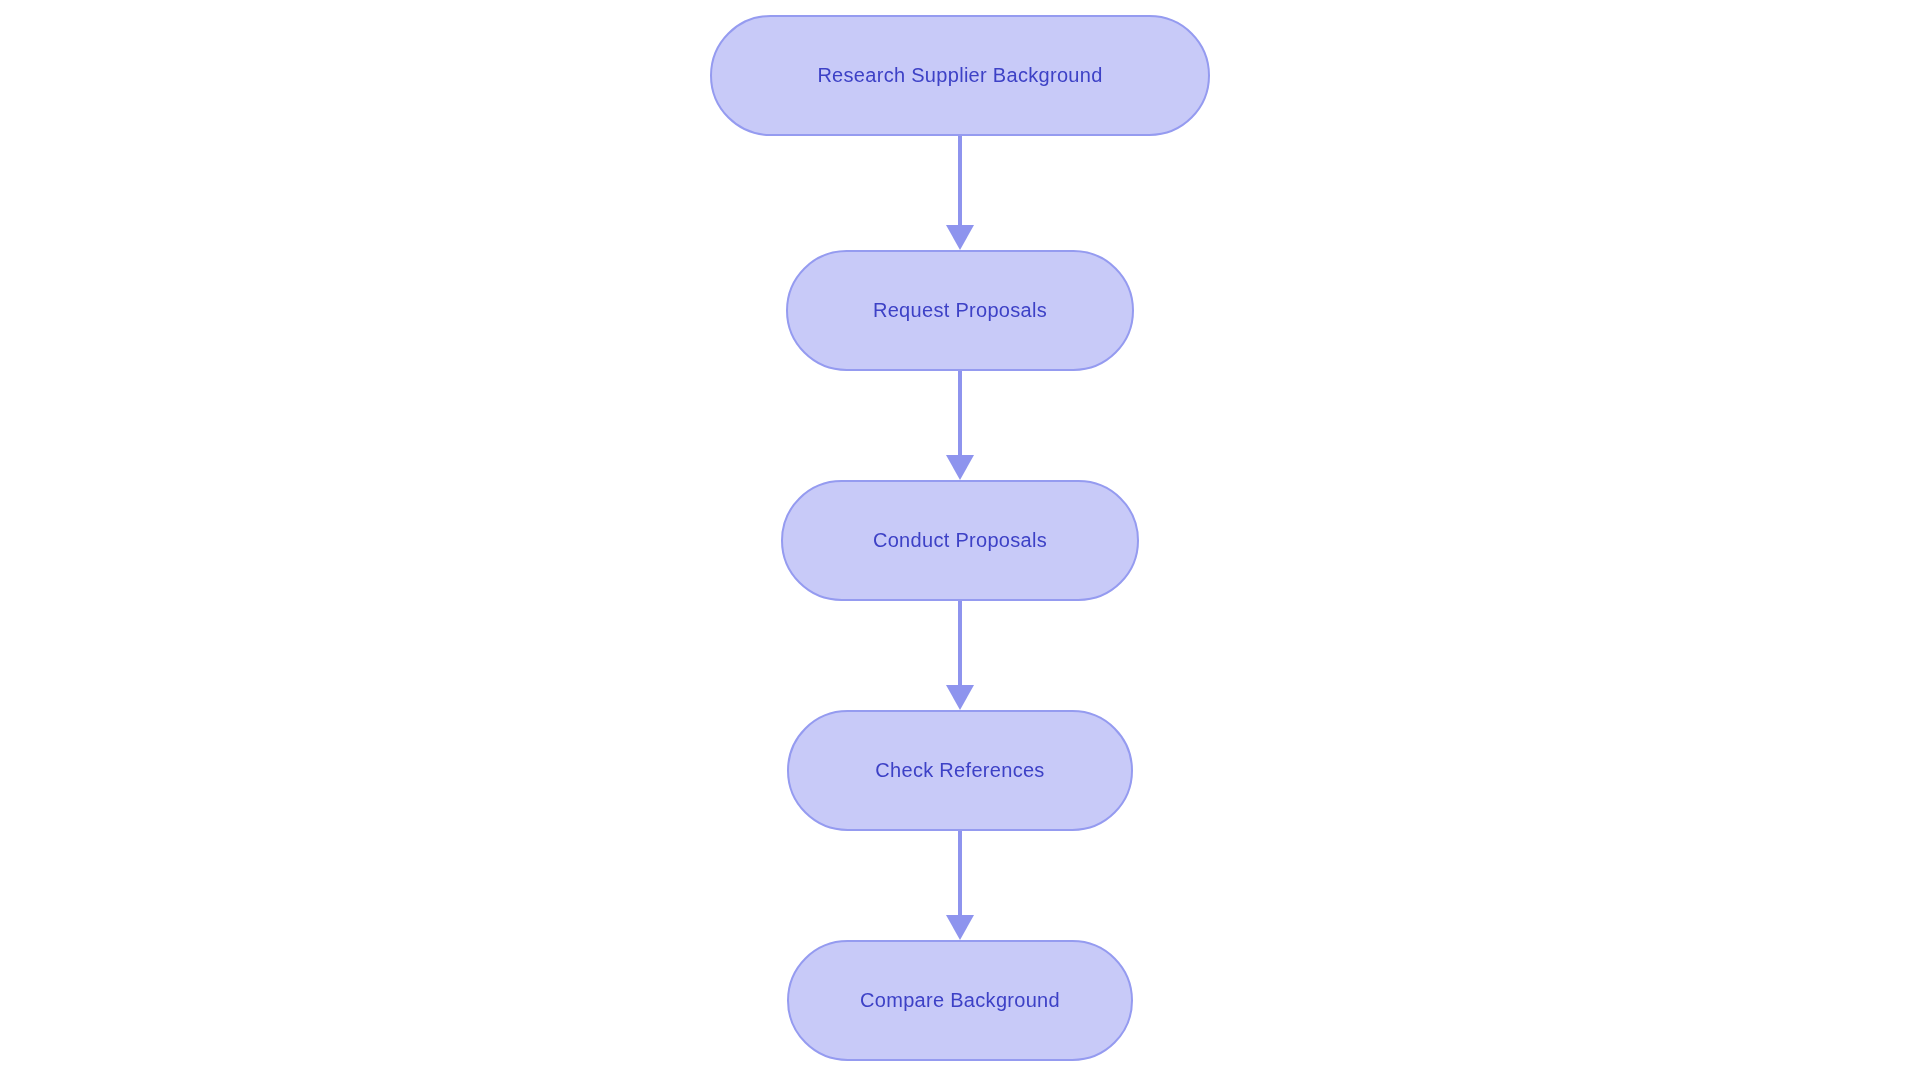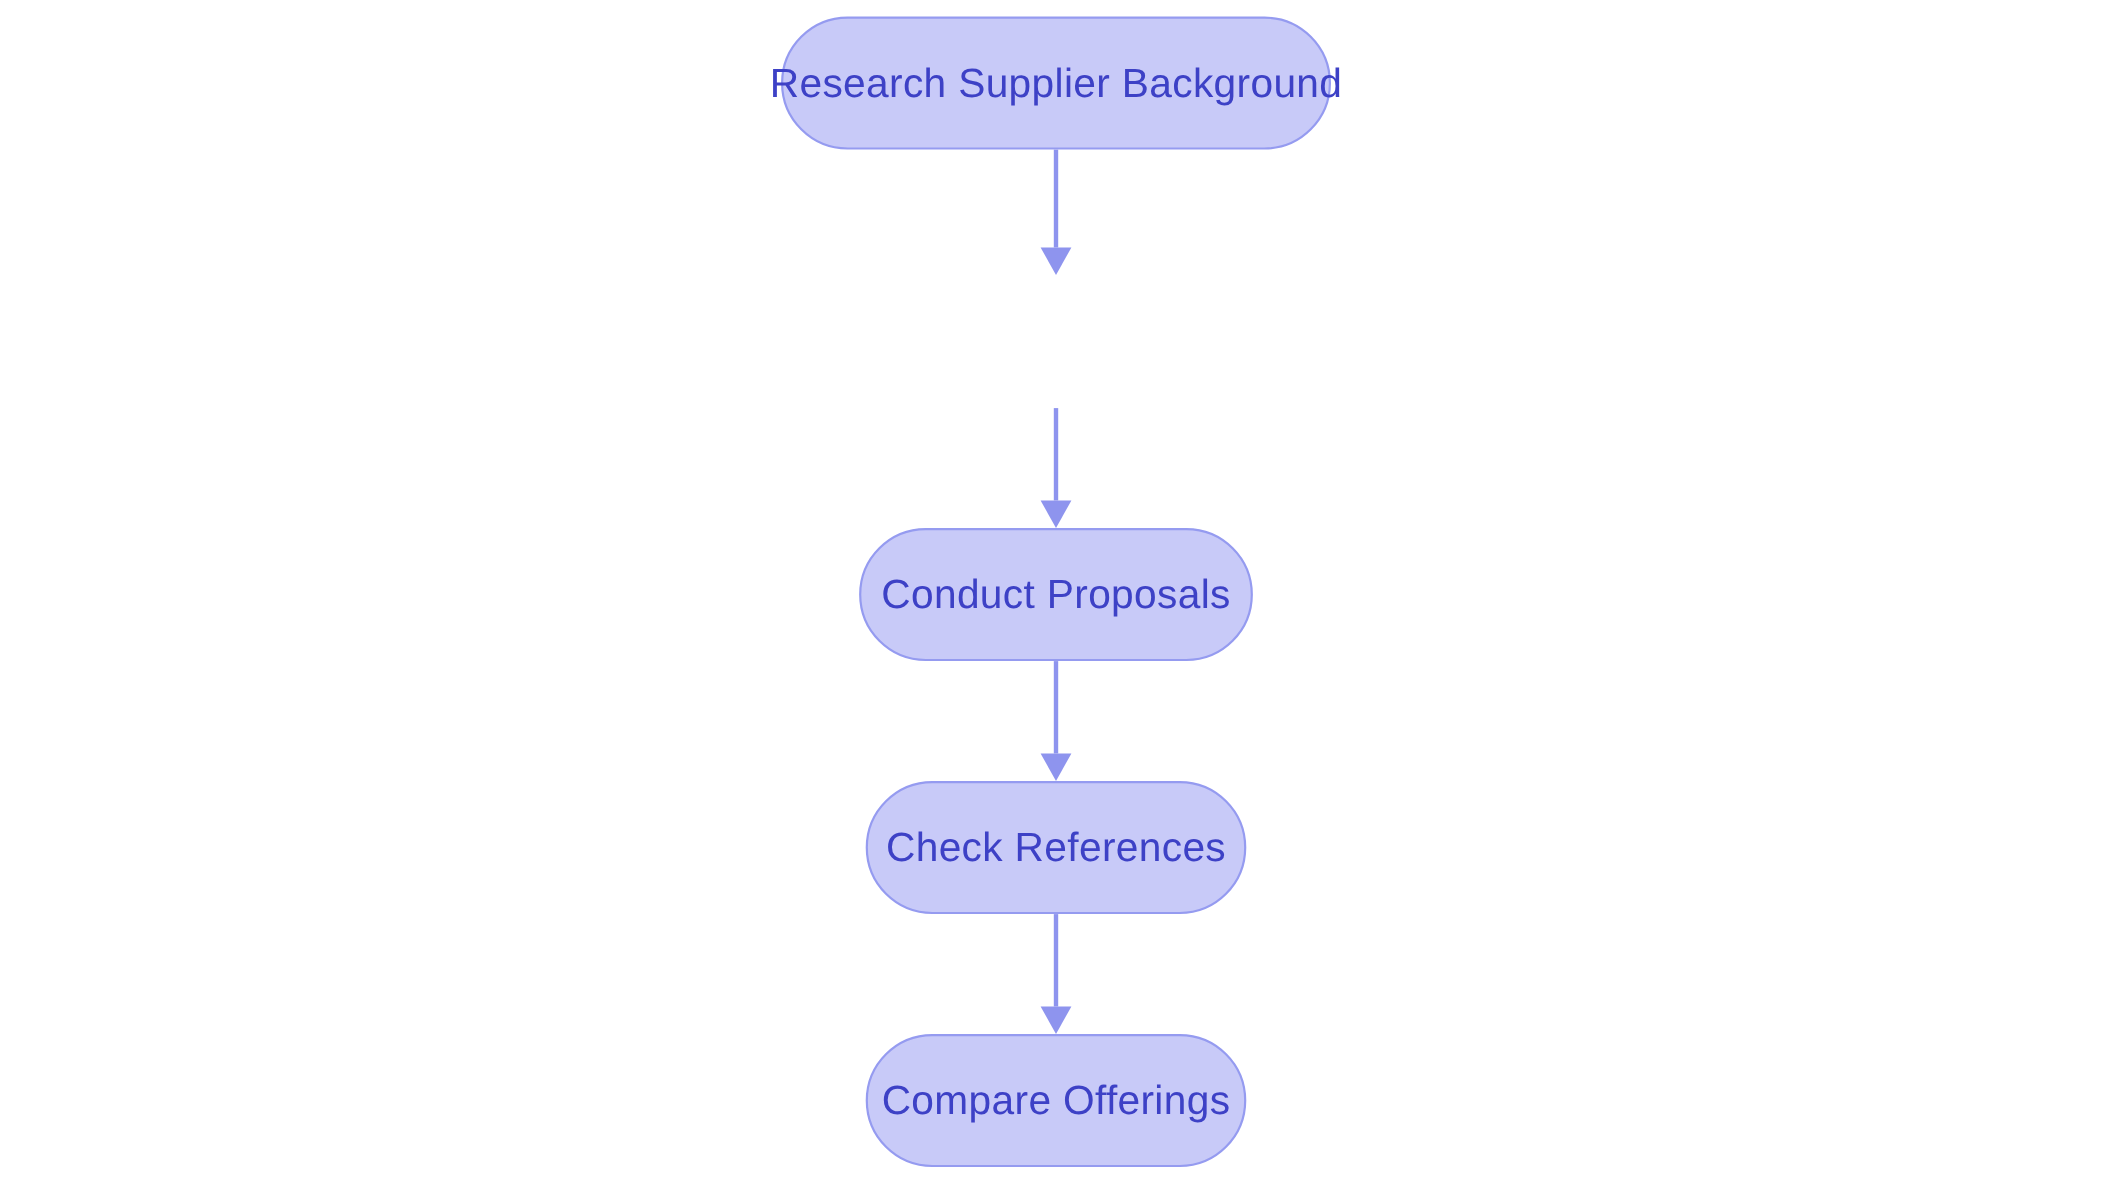--- a/index.html
+++ b/index.html
@@ -30,21 +30,21 @@
     height: 121px;
     background: var(--node-fill);
     border: 2px solid var(--node-border);
     border-radius: 62px;
     display: flex;
     align-items: center;
     justify-content: center;
   }
   .node-label {
     color: var(--node-text);
-    font-size: 37px;
+    font-size: 20px;
     font-weight: 400;
     letter-spacing: 0.3px;
     white-space: nowrap;
   }
   .arrow {
     position: absolute;
     left: 50%;
     transform: translateX(-50%);
     display: flex;
     flex-direction: column;
@@ -70,20 +70,23 @@
 
   <div class="node" style="top:15px; width:500px;">
     <span class="node-label">Research Supplier Background</span>
   </div>
 
   <div class="arrow" style="top:136px; height:114px;">
     <div class="arrow-line"></div>
     <div class="arrow-head"></div>
   </div>
 
+  <div class="node" style="top:250px; width:348px;">
+    <span class="node-label">Request Proposals</span>
+  </div>
 
   <div class="arrow" style="top:371px; height:109px;">
     <div class="arrow-line"></div>
     <div class="arrow-head"></div>
   </div>
 
   <div class="node" style="top:480px; width:358px;">
     <span class="node-label">Conduct Proposals</span>
   </div>
 
@@ -95,16 +98,16 @@
   <div class="node" style="top:710px; width:346px;">
     <span class="node-label">Check References</span>
   </div>
 
   <div class="arrow" style="top:831px; height:109px;">
     <div class="arrow-line"></div>
     <div class="arrow-head"></div>
   </div>
 
   <div class="node" style="top:940px; width:346px;">
-    <span class="node-label">Compare Offerings</span>
+    <span class="node-label">Compare Background</span>
   </div>
 
 </div>
 
 </body></html>

